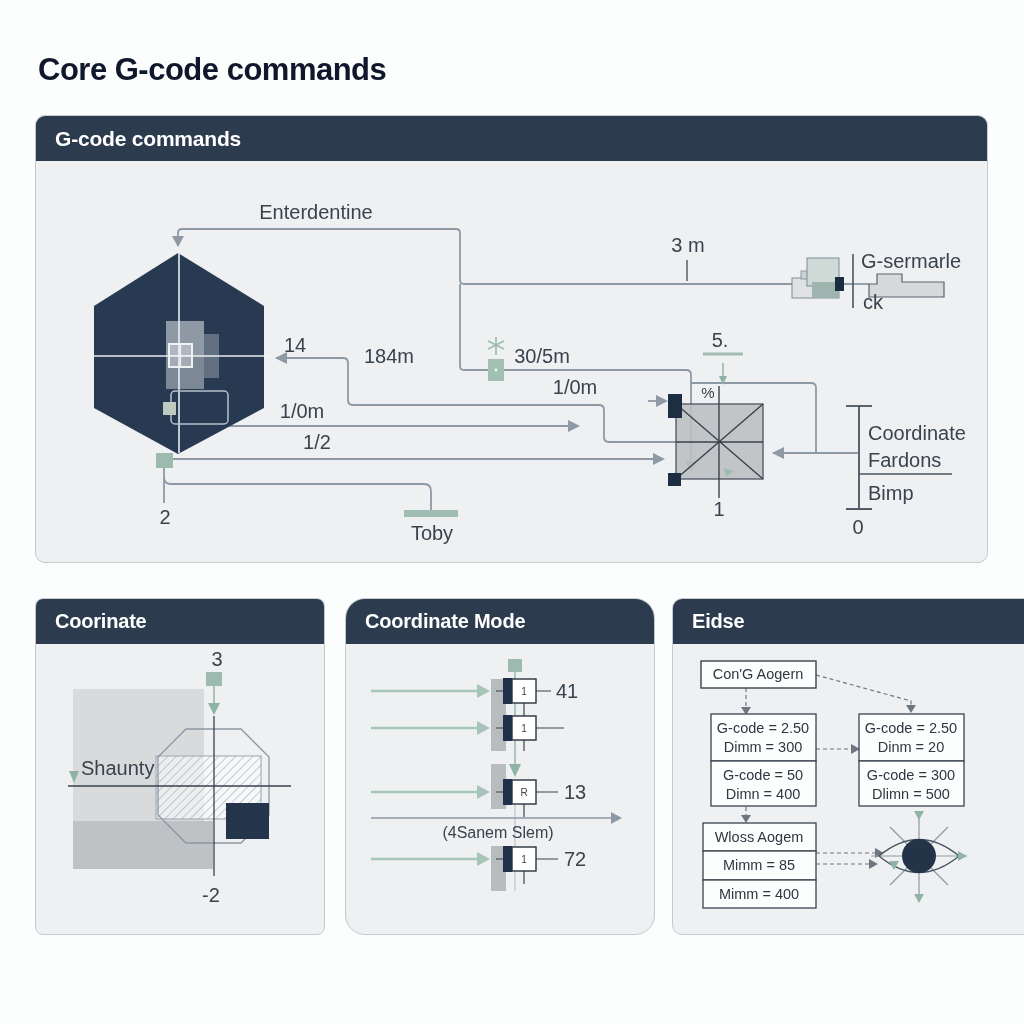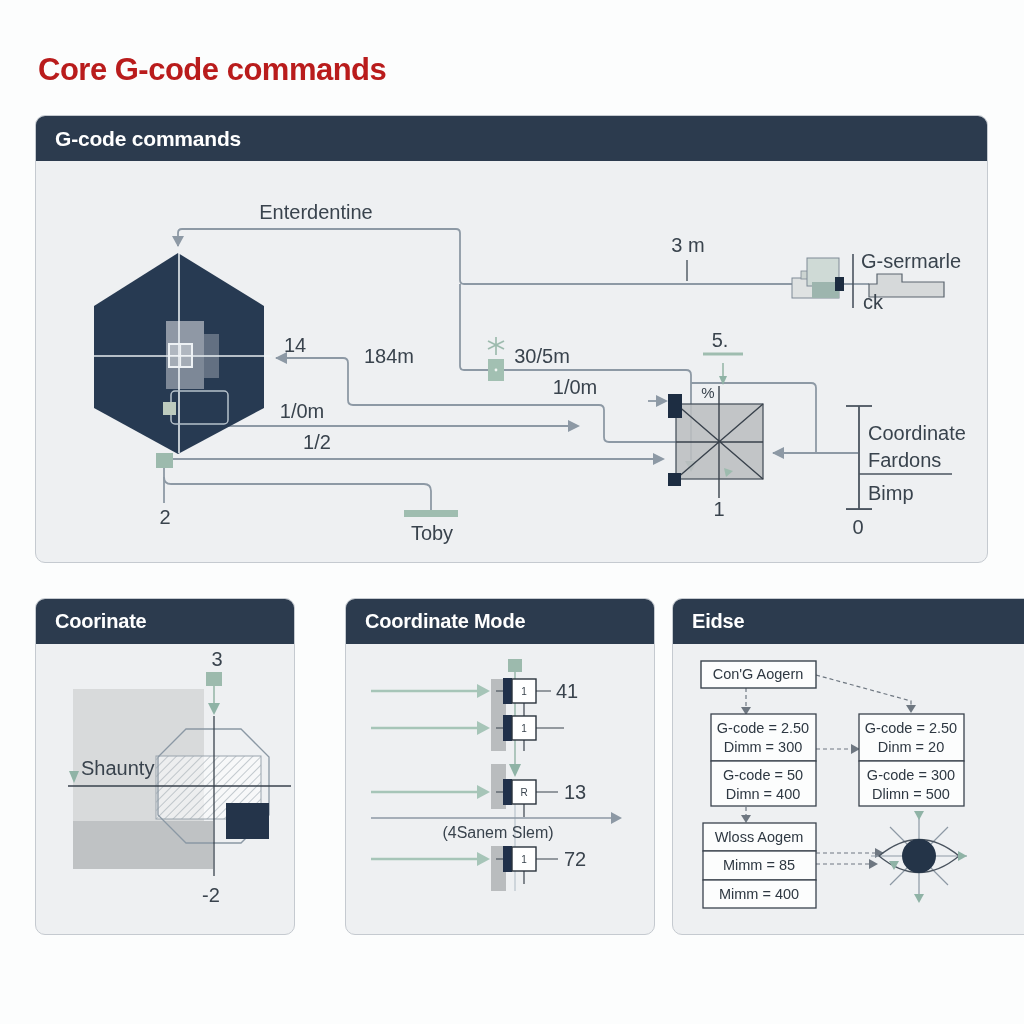--- a/index.html
+++ b/index.html
@@ -4,36 +4,36 @@
 <style>
   html,body{margin:0;padding:0;}
   body{
     width:1024px;height:1024px;position:relative;overflow:hidden;
     background:#fcfdfd;
     font-family:"Liberation Sans","DejaVu Sans",sans-serif;
     color:#39434d;
   }
   .page-title{
     position:absolute;left:38px;top:52px;
-    font-size:31px;font-weight:600;color:#b91c1c;letter-spacing:-.5px;text-align:center;
+    font-size:31px;font-weight:600;color:#0f172a;letter-spacing:-.5px;text-align:center;
   }
   .panel{
     position:absolute;background:#eef0f2;
     border:1.5px solid #c5cad0;border-radius:10px;
     box-sizing:border-box;overflow:hidden;
   }
   .panel-header{
     height:45px;background:#2c3b4e;color:#fff;
     display:flex;align-items:center;padding-left:19px;
     font-weight:700;letter-spacing:-.2px;
   }
   .panel.main{left:35px;top:115px;width:953px;height:448px;}
   .panel.main .panel-header{font-size:21px;}
-  .panel.p2{left:35px;top:598px;width:260px;height:337px;}
-  .panel.p3{left:345px;top:598px;width:310px;height:337px;}
+  .panel.p2{left:35px;top:598px;width:290px;height:337px;border-radius:8px;}
+  .panel.p3{left:345px;top:598px;width:310px;height:337px;border-radius:20px;}
   .panel.p4{left:672px;top:598px;width:362px;height:337px;}
   .panel.p2 .panel-header,.panel.p3 .panel-header,.panel.p4 .panel-header{font-size:20px;}
   svg{position:absolute;left:0;top:0;}
   text{font-family:"Liberation Sans","DejaVu Sans",sans-serif;fill:#39434d;}
   .lbl{font-size:20px;}
   .lbl-s{font-size:15px;}
   .cell{font-size:14.5px;fill:#2e3842;}
 </style>
 </head>
 <body>

